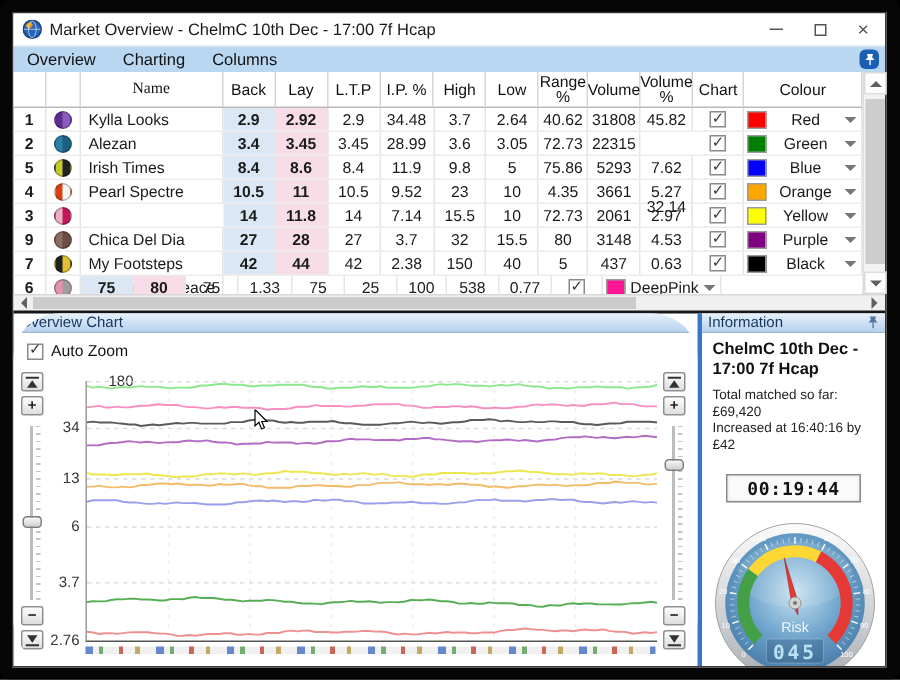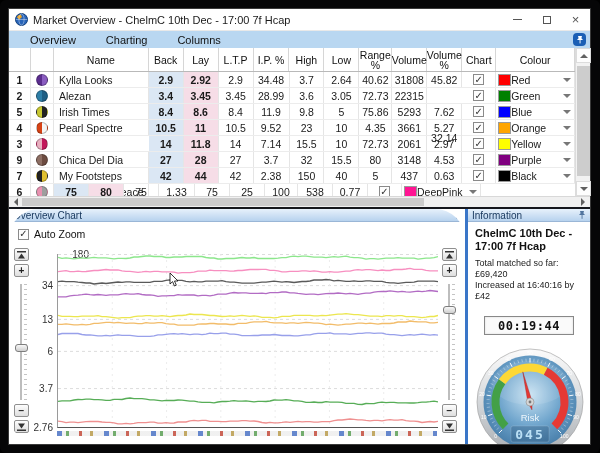--- a/index.html
+++ b/index.html
@@ -12,39 +12,39 @@
   .app-icon{width:13px;height:13px;margin:0 5px 0 6px;flex:0 0 auto;}
   .title{font-size:11px;color:#1a1a1a;white-space:nowrap;}
   .win-btns{margin-left:auto;display:flex;height:100%;}
   .win-btn{width:29px;height:100%;display:flex;align-items:center;justify-content:center;color:#555;}
   .glyph-min{width:9px;height:1px;background:#555;}
   .glyph-max{width:8px;height:8px;border:1px solid #555;box-sizing:border-box;}
   .glyph-close{font-size:13px;line-height:13px;color:#555;}
 
   
   .menubar{position:absolute;left:0;top:22px;right:0;height:17px;background:#b9d7f1;display:flex;align-items:center;box-sizing:border-box;}
-  .menu-item{font-size:11px;color:#111;padding:0 9px;margin-left:12px;}
+  .menu-item{font-size:11px;color:#111;padding:0 9px;}
   .menu-pin{margin-left:auto;margin-right:4px;width:13px;height:13px;border-radius:4px;background:#1b5fb5;display:flex;align-items:center;justify-content:center;}
 
   
   .table{position:absolute;left:0;top:39px;width:566px;}
   .thead{display:flex;height:24px;border-bottom:1px solid #b9b9b9;box-sizing:border-box;background:#fff;}
   .th{display:flex;flex-direction:column;align-items:center;justify-content:center;font-size:10.5px;color:#111;
       border-right:1px solid #d6d6d6;box-sizing:border-box;height:100%;line-height:10px;text-align:center;}
   .tbody{height:124px;overflow:hidden;}
   .tr{display:flex;height:16px;border-bottom:1px solid #ececec;box-sizing:border-box;background:#fff;}
   .td{display:flex;align-items:center;justify-content:center;font-size:10.5px;color:#1a1a1a;
       border-right:1px solid #e5e5e5;box-sizing:border-box;height:100%;}
   .td.left{justify-content:flex-start;padding-left:5px;}
   .td.bold{font-weight:bold;}
   .silk{width:12px;height:12px;border-radius:50%;border:1px solid rgba(0,0,0,.25);box-sizing:border-box;}
   .cb{width:11px;height:11px;border:1px solid #8a8a8a;background:#fdfdfd;box-sizing:border-box;
       display:flex;align-items:center;justify-content:center;font-size:10px;line-height:10px;color:#333;}
   .swatch{width:13px;height:12px;border:1px solid #9a9a9a;box-sizing:border-box;margin-left:2px;flex:0 0 auto;}
-  .colour-label{flex:1;font-size:10.5px;}
+  .colour-label{flex:1;text-align:center;font-size:10.5px;}
   .chev{width:0;height:0;border-left:4px solid transparent;border-right:4px solid transparent;border-top:4px solid #777;margin-right:3px;flex:0 0 auto;}
 
   
   .vscroll{position:absolute;left:566px;top:39px;width:15px;height:148px;background:#f2f2f2;border-left:1px solid #dcdcdc;box-sizing:border-box;}
   .sb-btn{position:absolute;left:0;width:15px;height:15px;background:#fdfdfd;border:1px solid #dcdcdc;box-sizing:border-box;display:flex;align-items:center;justify-content:center;}
   .tri-up{width:0;height:0;border-left:4px solid transparent;border-right:4px solid transparent;border-bottom:4px solid #606060;}
   .tri-down{width:0;height:0;border-left:4px solid transparent;border-right:4px solid transparent;border-top:4px solid #606060;}
   .tri-left{width:0;height:0;border-top:4px solid transparent;border-bottom:4px solid transparent;border-right:4px solid #606060;}
   .tri-right{width:0;height:0;border-top:4px solid transparent;border-bottom:4px solid transparent;border-left:4px solid #606060;}
   .vthumb{position:absolute;left:1px;width:13px;background:#cdcdcd;}
@@ -133,21 +133,21 @@
     </div>
 
     <div class="table">
       <div class="thead" id="thead">
           <div class="th" style="width: 22px;">
             <span></span>
           </div>
           <div class="th" style="width: 23px;">
             <span></span>
           </div>
-          <div class="th" style="width: 95px;">
+          <div class="th" style="width: 95px; font-family: Liberation Serif, serif;">
             <span>Name</span>
           </div>
           <div class="th" style="width: 35px;">
             <span>Back</span>
           </div>
           <div class="th" style="width: 35px;">
             <span>Lay</span>
           </div>
           <div class="th" style="width: 35px;">
             <span>L.T.P</span>

